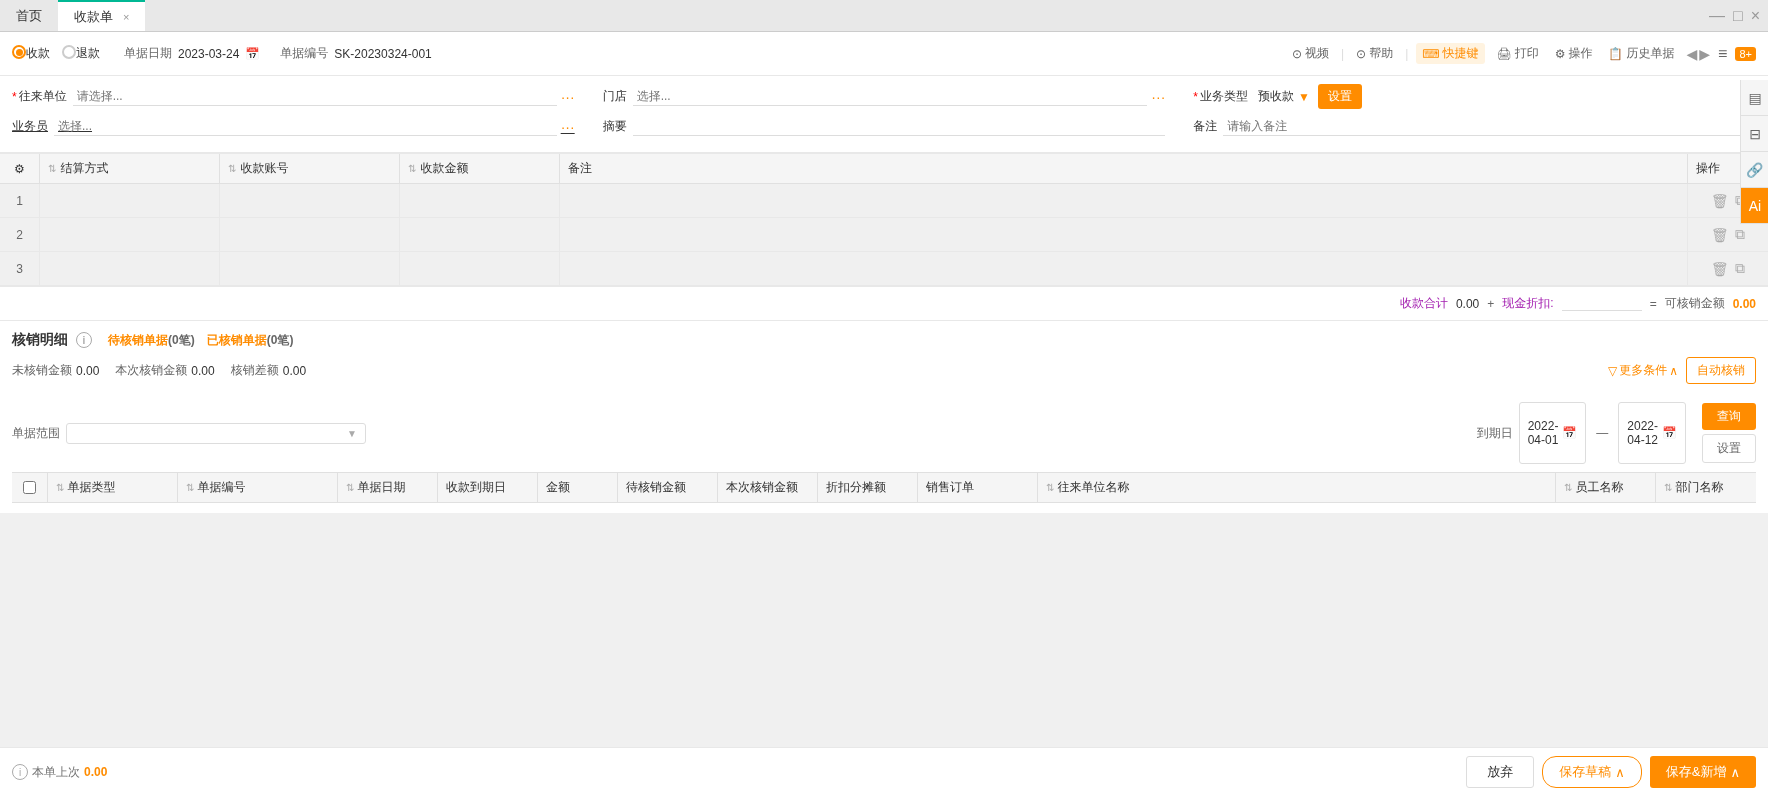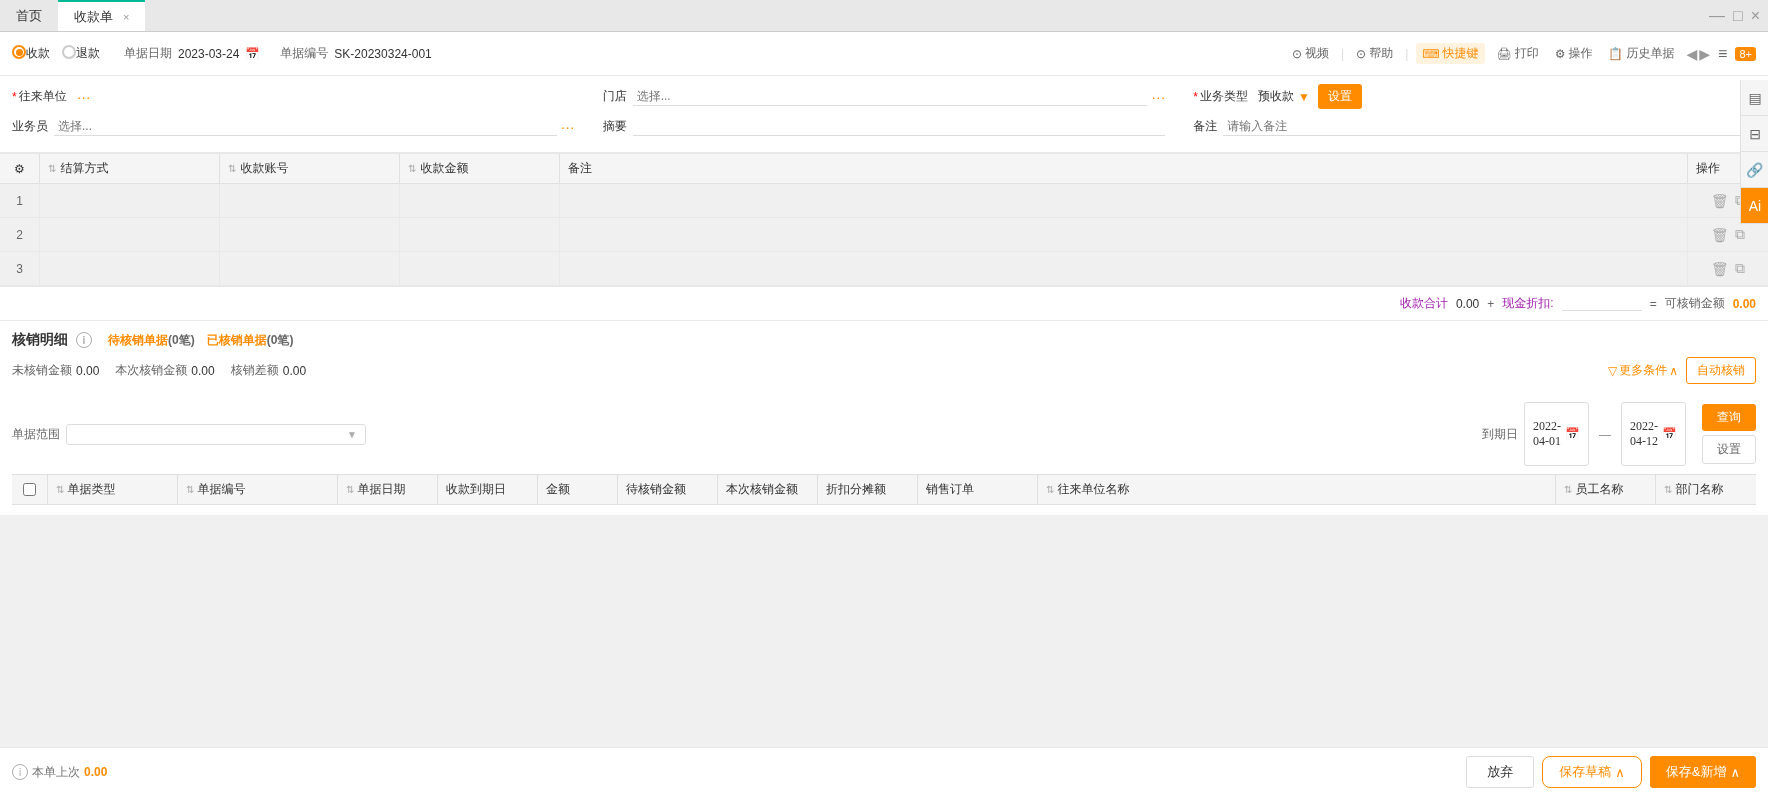--- a/index.html
+++ b/index.html
@@ -118,21 +118,21 @@
     .bth.staff { width: 100px; }
     .bth.dept { width: 100px; border-right: none; }
 
     
     .bottom-bar { display: flex; align-items: center; padding: 8px 12px; background: #fff; border-top: 1px solid #e8e8e8; position: fixed; bottom: 0; left: 0; right: 0; width: 1768px; }
     .bottom-info { display: flex; align-items: center; gap: 4px; }
     .info-label { color: #737373; }
     .info-value { color: #ff8c00; font-weight: bold; }
     .bottom-actions { margin-left: auto; display: flex; gap: 8px; }
     .btn-abandon { background: #fff; border: 1px solid #ddd; color: #333; border-radius: 3px; padding: 6px 20px; cursor: pointer; font-size: 13px; }
-    .btn-draft { background: #fff; border: 1px solid #ff8c00; color: #ff8c00; border-radius: 8px; padding: 6px 16px; cursor: pointer; font-size: 13px; display: flex; align-items: center; gap: 4px; }
+    .btn-draft { background: #fff; border: 1px solid #ff8c00; color: #ff8c00; border-radius: 14px; padding: 6px 16px; cursor: pointer; font-size: 13px; display: flex; align-items: center; gap: 4px; }
     .btn-save { background: #ff8c00; border: none; color: #fff; border-radius: 3px; padding: 6px 16px; cursor: pointer; font-size: 13px; display: flex; align-items: center; gap: 4px; }
 
     
     .right-panel { position: fixed; right: 0; top: 80px; width: 28px; background: #f5f5f5; border-left: 1px solid #e0e0e0; display: flex; flex-direction: column; }
     .right-panel-icon { width: 28px; height: 36px; display: flex; align-items: center; justify-content: center; cursor: pointer; color: #666; border-bottom: 1px solid #e0e0e0; font-size: 14px; }
     .right-panel-icon.active { background: #ff8c00; color: #fff; }
 
     .chevron-down { font-size: 10px; color: #aaa; }
   </style>
 </head>
@@ -205,37 +205,38 @@
     <span class="list-icon">≡</span>
     <span class="count-badge">8+</span>
   </div>
 </div>
 
 <div class="form-area">
   <div class="form-row">
     <div class="form-field" style="flex:2;">
       <span class="required">*</span>
       <span class="form-field-label">往来单位</span>
+      <input class="form-input" style="color: rgb(204, 204, 204);" placeholder="请选择...">
       <span class="ellipsis-btn">···</span>
     </div>
     <div class="form-field" style="flex:2; padding-left:20px;">
       <span class="form-field-label">门店</span>
       <input class="form-input" style="color: rgb(204, 204, 204);" placeholder="选择...">
       <span class="ellipsis-btn">···</span>
     </div>
     <div class="form-field" style="flex:2; padding-left:20px;">
       <span class="required">*</span>
       <span class="form-field-label">业务类型</span>
       <span class="business-type-value">预收款</span>
       <span class="dropdown-btn">▼</span>
       <button class="settings-btn" style="margin-left:8px; background:#ff8c00;">设置</button>
     </div>
   </div>
   <div class="form-row">
-    <div class="form-field" style="flex:2;">
+    <div class="form-field" style="flex:2;text-decoration:underline;">
       <span class="form-field-label">业务员</span>
       <input class="form-input" style="color: rgb(204, 204, 204);" placeholder="选择...">
       <span class="ellipsis-btn">···</span>
     </div>
     <div class="form-field" style="flex:2; padding-left:20px;">
       <span class="form-field-label">摘要</span>
       <input class="form-input" style="">
     </div>
     <div class="form-field" style="flex:2; padding-left:20px;">
       <span class="form-field-label">备注</span>
@@ -356,21 +357,21 @@
   </div>
 
   <div class="filter-row">
     <div class="filter-field">
       <span class="filter-label">单据范围</span>
       <div class="filter-select" style="min-width:200px; max-width:300px;">
         <span></span>
         <span class="chevron-down">▼</span>
       </div>
     </div>
-    <div class="filter-field" style="flex:0; gap:6px;font-family:Liberation Serif, serif;">
+    <div class="filter-field" style="flex:0; gap:6px;">
       <span class="filter-label">到期日</span>
       <div class="filter-date">
         <span>2022-04-01</span>
         <span>📅</span>
       </div>
       <span class="date-dash">—</span>
       <div class="filter-date">
         <span>2022-04-12</span>
         <span>📅</span>
       </div>

